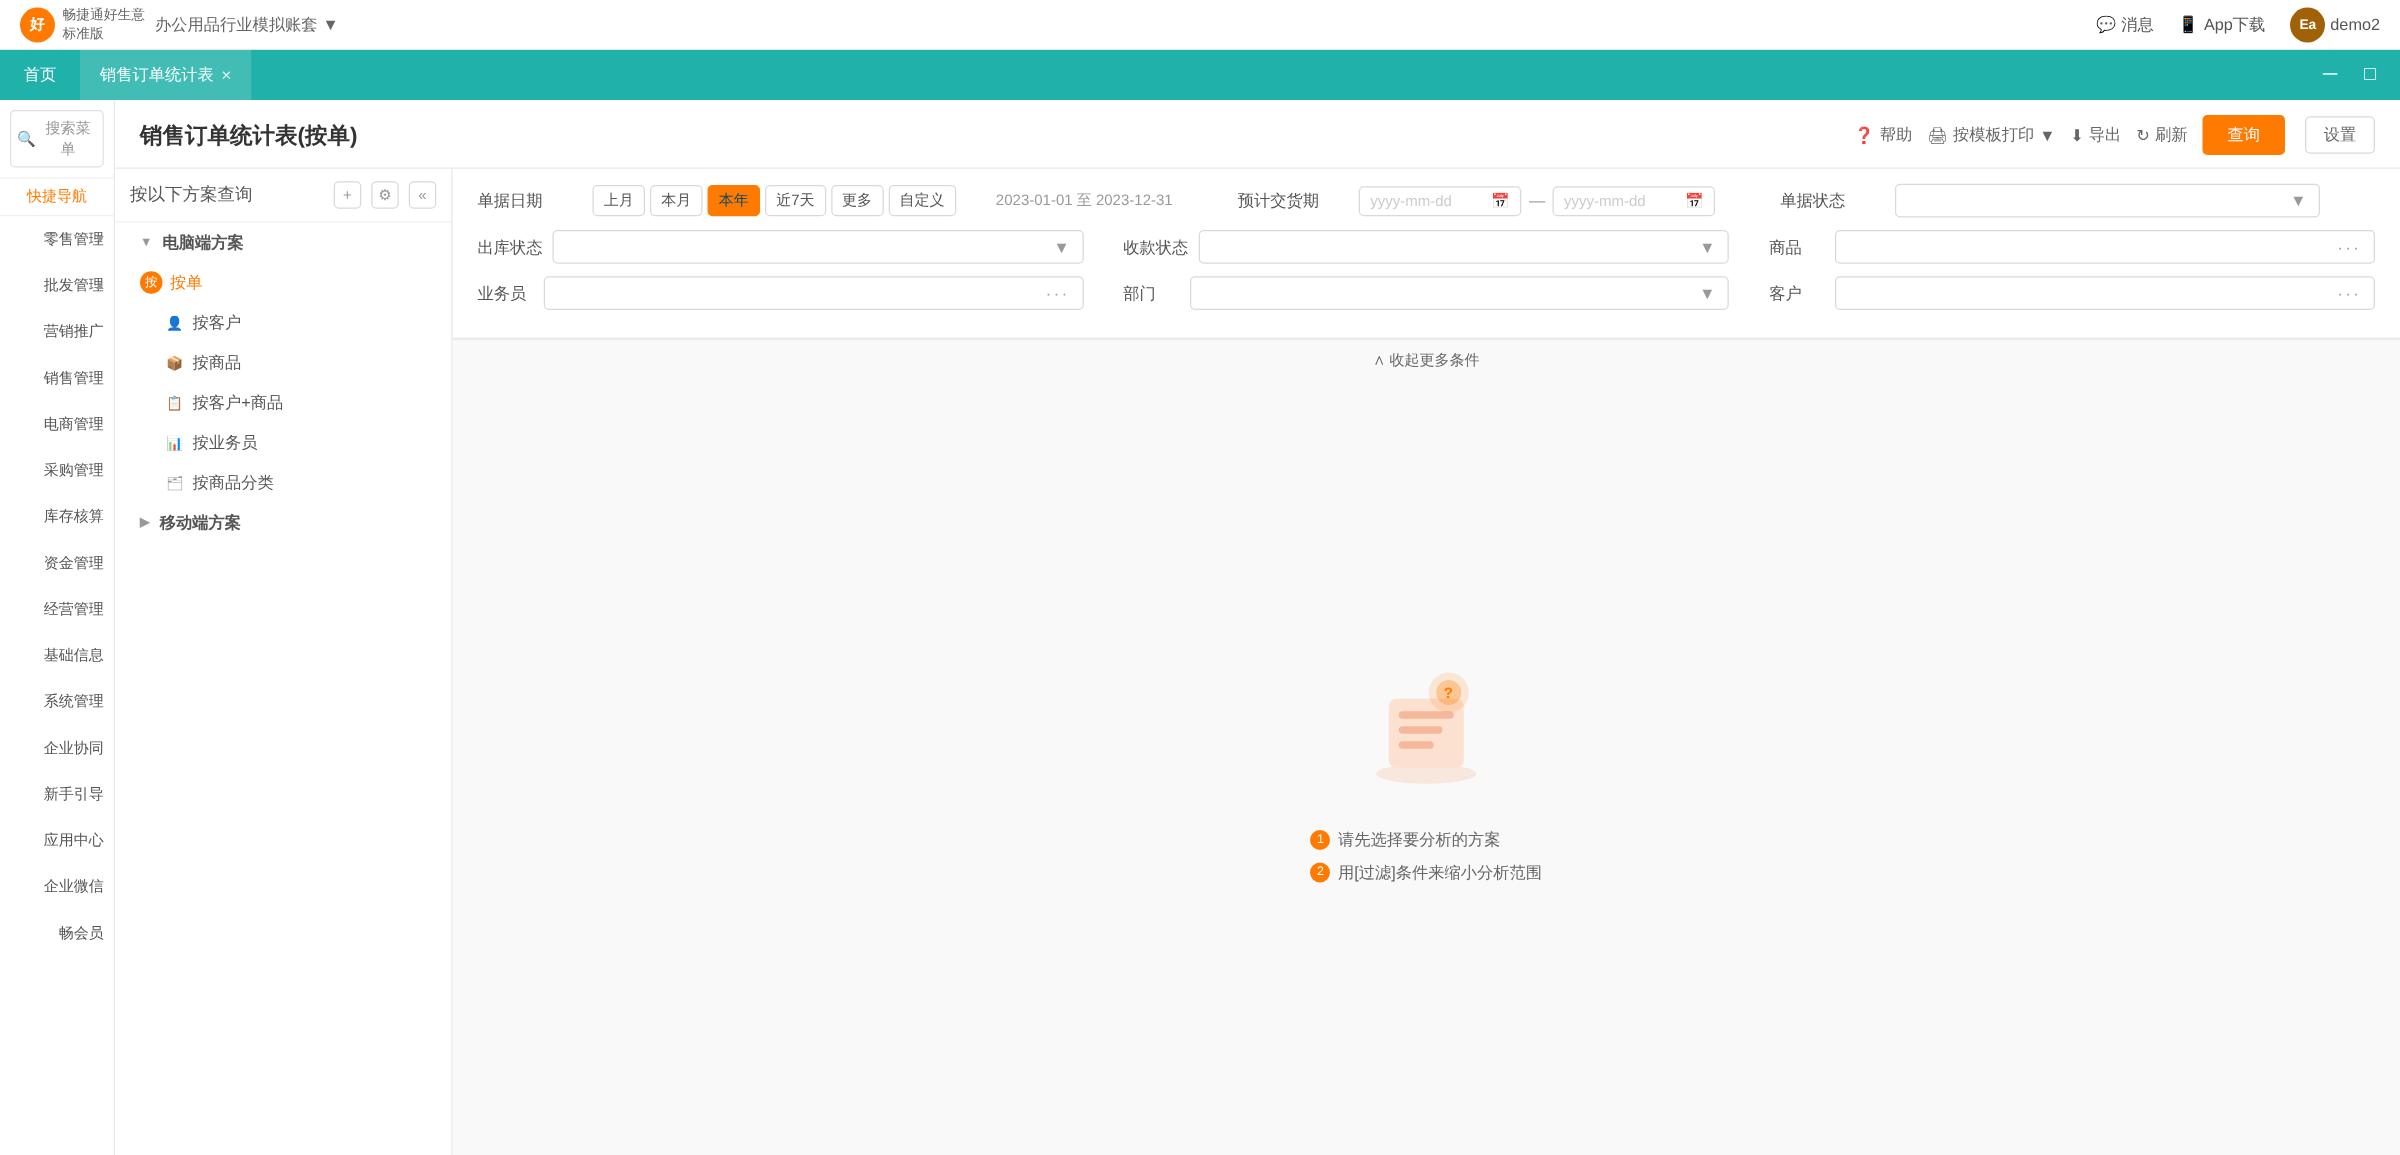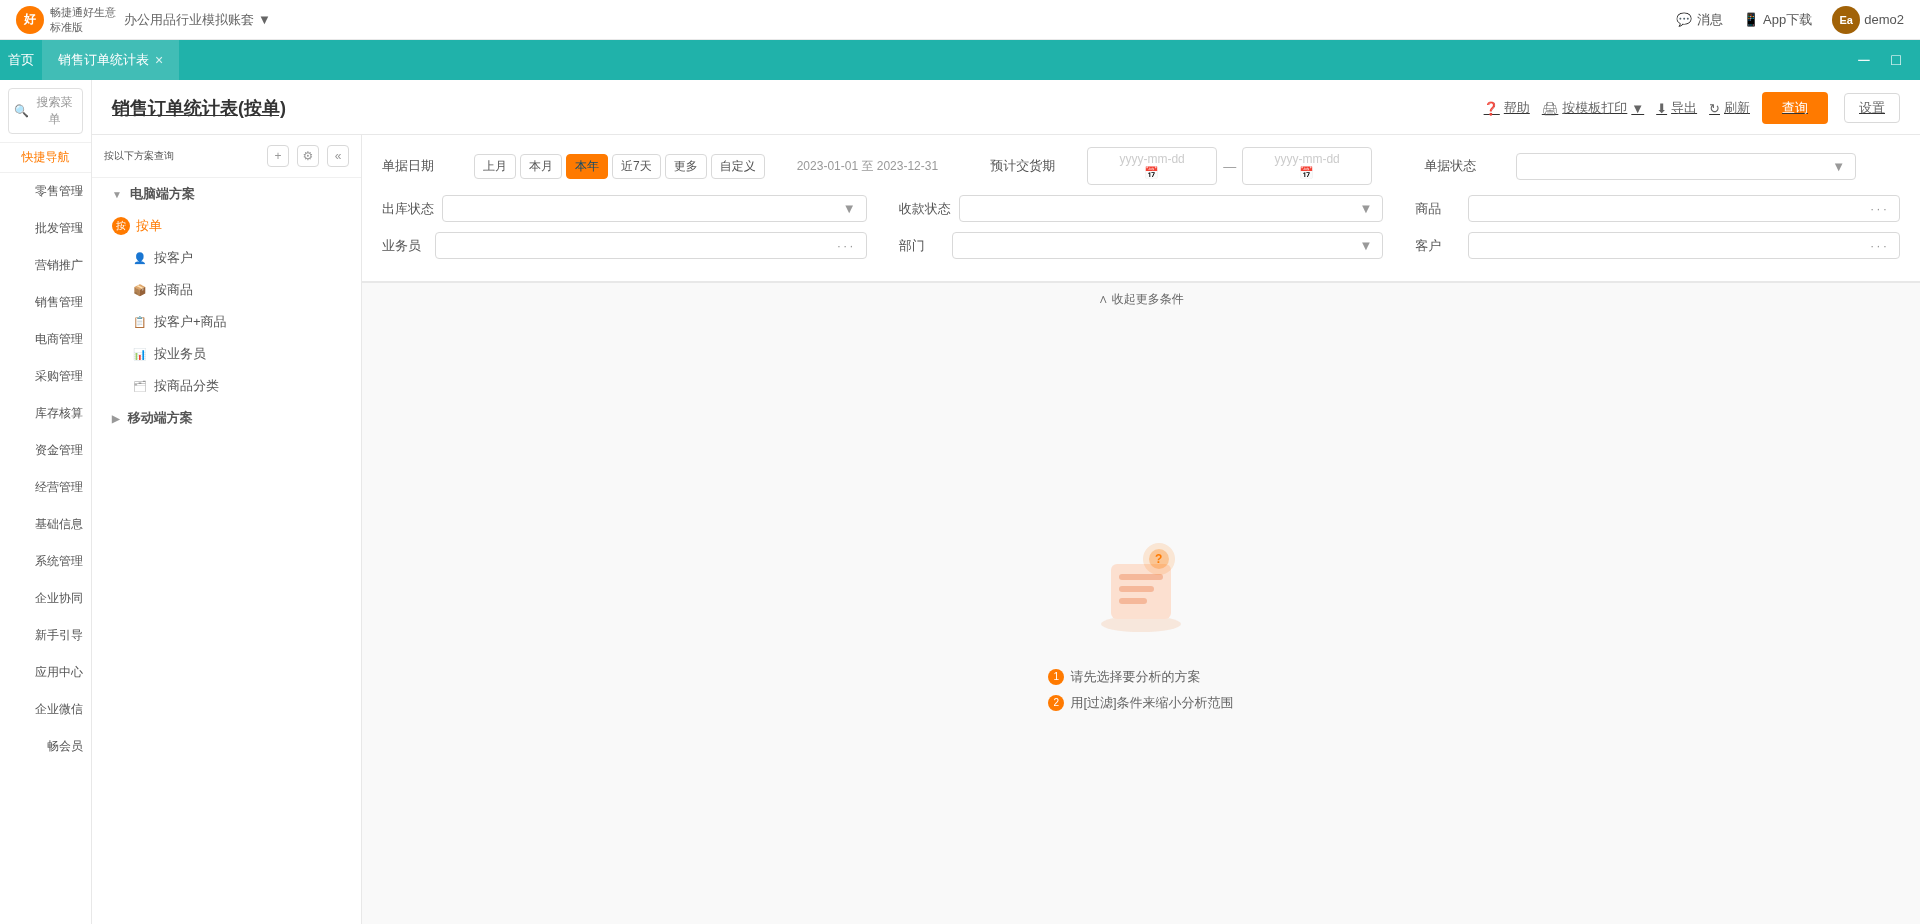--- a/index.html
+++ b/index.html
@@ -11,78 +11,78 @@
     .logo-area { display: flex; align-items: center; gap: 6px; }
     .logo-icon { width: 28px; height: 28px; background: #ff7a00; border-radius: 50%; display: flex; align-items: center; justify-content: center; color: #fff; font-size: 12px; font-weight: bold; }
     .logo-text { font-size: 11px; color: #666; line-height: 1.3; }
     .breadcrumb-area { display: flex; align-items: center; gap: 4px; color: #666; font-size: 13px; }
     .topbar-right { display: flex; align-items: center; gap: 20px; color: #555; font-size: 13px; }
     .topbar-right-item { display: flex; align-items: center; gap: 4px; cursor: pointer; }
     .user-avatar { width: 28px; height: 28px; background: #a16207; border-radius: 50%; display: flex; align-items: center; justify-content: center; color: #fff; font-size: 11px; font-weight: bold; overflow: hidden; }
 
     
     .tabbar { height: 40px; background: #20b2aa; display: flex; align-items: center; padding: 0 0; flex-shrink: 0; }
-    .tab-home { padding: 0 8px; height: 100%; display: flex; align-items: center; color: #fff; font-size: 13px; cursor: pointer; }
+    .tab-home { padding: 0 19px; height: 100%; display: flex; align-items: center; color: #fff; font-size: 13px; cursor: pointer; }
     .tab-item { padding: 0 16px; height: 100%; display: flex; align-items: center; color: #fff; font-size: 13px; cursor: pointer; background: rgba(255,255,255,0.15); gap: 6px; }
     .tab-close { color: #fff; font-size: 14px; cursor: pointer; opacity: 0.8; }
     .tab-actions { margin-left: auto; display: flex; align-items: center; gap: 8px; padding-right: 12px; }
     .tab-action-btn { color: #fff; font-size: 16px; cursor: pointer; width: 24px; height: 24px; display: flex; align-items: center; justify-content: center; }
 
     
     .main-layout { display: flex; flex: 1; overflow: hidden; }
 
     
     .sidebar { width: 92px; background: #fff; border-right: 1px solid #e8e8e8; display: flex; flex-direction: column; flex-shrink: 0; overflow-y: auto; }
     .sidebar-search { padding: 8px; border-bottom: 1px solid #f0f0f0; }
     .sidebar-search-btn { width: 100%; padding: 5px; background: #fff; border: 1px solid #e0e0e0; border-radius: 4px; color: #999; font-size: 12px; cursor: pointer; display: flex; align-items: center; justify-content: center; gap: 3px; }
     .sidebar-nav-btn { padding: 6px 8px; color: #ff7a00; font-size: 12px; cursor: pointer; display: flex; align-items: center; justify-content: center; border-bottom: 1px solid #f0f0f0; }
     .sidebar-item { padding: 10px 8px; cursor: pointer; display: flex; flex-direction: column; align-items: flex-end; gap: 4px; color: #555; font-size: 12px; position: relative; }
     .sidebar-item-arrow { position: absolute; right: 6px; top: 50%; transform: translateY(-50%); font-size: 10px; color: #999; }
 
     
     .content-area { flex: 1; display: flex; flex-direction: column; overflow: hidden; }
 
     
-    .page-header { padding: 12px 20px 0; display: flex; align-items: center; justify-content: space-between; background: #fff; border-bottom: 1px solid #e8e8e8; flex-shrink: 0; text-decoration: underline; }
+    .page-header { padding: 12px 20px 0; display: flex; align-items: center; justify-content: space-between; background: #fff; border-bottom: 1px solid #e8e8e8; flex-shrink: 0; }
     .page-title { font-size: 18px; font-weight: bold; color: #333; padding-bottom: 10px; }
     .page-header-actions { display: flex; align-items: center; gap: 12px; padding-bottom: 10px; color: #666; font-size: 13px; }
     .page-header-action { display: flex; align-items: center; gap: 4px; cursor: pointer; }
     .page-header-action.print { display: flex; align-items: center; gap: 4px; }
     .btn-query { background: #ff7a00; color: #fff; border: none; border-radius: 4px; padding: 7px 20px; font-size: 13px; cursor: pointer; }
     .btn-settings { background: #fff; color: #666; border: 1px solid #d9d9d9; border-radius: 4px; padding: 5px 14px; font-size: 13px; cursor: pointer; margin-left: 4px; }
 
     
     .filter-area { background: #fff; padding: 12px 20px; border-bottom: 1px solid #e8e8e8; flex-shrink: 0; }
     .filter-row { display: flex; align-items: center; gap: 32px; margin-bottom: 10px; flex-wrap: wrap; }
     .filter-label { color: #555; font-size: 13px; flex-shrink: 0; min-width: 60px; }
     .date-range-btns { display: flex; align-items: center; gap: 4px; }
     .date-btn { padding: 3px 8px; border: 1px solid #d9d9d9; border-radius: 4px; background: #fff; color: #555; font-size: 12px; cursor: pointer; }
     .date-btn.active { background: #ff7a00; color: #0c4a6e; border-color: #ff7a00; }
     .date-range-inputs { display: flex; align-items: center; gap: 6px; }
-    .date-input { border: 1px solid #d9d9d9; border-radius: 4px; padding: 4px 8px; font-size: 12px; color: #999; width: 130px; display: flex; align-items: center; justify-content: space-between; flex-direction: column; }
+    .date-input { border: 1px solid #d9d9d9; border-radius: 4px; padding: 4px 8px; font-size: 12px; color: #999; width: 130px; display: flex; align-items: center; justify-content: space-between; }
     .date-sep { color: #999; }
     .filter-select { border: 1px solid #d9d9d9; border-radius: 4px; padding: 5px 10px; font-size: 13px; color: #999; background: #fff; min-width: 200px; display: flex; align-items: center; justify-content: space-between; cursor: pointer; }
     .filter-select-wide { min-width: 340px; }
     .filter-input-dots { color: #999; letter-spacing: 2px; cursor: pointer; }
     .filter-field { display: flex; align-items: center; gap: 8px; flex: 1; }
     .filter-field-label { color: #555; font-size: 13px; flex-shrink: 0; min-width: 45px; }
     .filter-field-input { flex: 1; border: 1px solid #d9d9d9; border-radius: 4px; padding: 5px 10px; font-size: 13px; color: #999; background: #fff; display: flex; align-items: center; justify-content: space-between; }
     .collapse-bar { text-align: center; padding: 8px; color: #666; font-size: 12px; cursor: pointer; background: #f9f9f9; border-top: 1px solid #e8e8e8; }
 
     
     .empty-state { flex: 1; display: flex; flex-direction: column; align-items: center; justify-content: center; background: #f9f9f9; }
     .empty-icon { width: 120px; height: 120px; margin-bottom: 20px; }
     .empty-tips { color: #666; font-size: 13px; line-height: 2; }
     .empty-tip-item { display: flex; align-items: center; gap: 6px; }
     .tip-num { display: inline-flex; align-items: center; justify-content: center; width: 16px; height: 16px; border-radius: 50%; background: #ff7a00; color: #fff; font-size: 10px; flex-shrink: 0; }
 
     
     .left-panel { width: 270px; background: #fff; border-right: 1px solid #e8e8e8; flex-shrink: 0; display: flex; flex-direction: column; }
     .left-panel-header { padding: 10px 12px; display: flex; align-items: center; gap: 8px; border-bottom: 1px solid #f0f0f0; }
-    .left-panel-title { flex: 1; font-size: 10px; color: #555; }
+    .left-panel-title { flex: 1; font-size: 14px; color: #555; }
     .left-panel-icons { display: flex; gap: 8px; }
     .left-panel-icon { width: 22px; height: 22px; border: 1px solid #d9d9d9; border-radius: 4px; display: flex; align-items: center; justify-content: center; cursor: pointer; color: #999; font-size: 12px; }
     .tree-item { padding: 7px 12px 7px 20px; display: flex; align-items: center; gap: 6px; cursor: pointer; font-size: 13px; color: #333; }
     .tree-item.active { color: #ff7a00; }
     .tree-item .tree-icon { width: 18px; height: 18px; border-radius: 50%; background: #ff7a00; color: #fff; display: flex; align-items: center; justify-content: center; font-size: 10px; flex-shrink: 0; }
     .tree-child { padding: 7px 12px 7px 40px; display: flex; align-items: center; gap: 6px; cursor: pointer; font-size: 13px; color: #555; }
     .tree-child .child-icon { width: 16px; height: 16px; display: flex; align-items: center; justify-content: center; font-size: 11px; color: #999; }
     .tree-group { padding: 7px 12px 7px 20px; display: flex; align-items: center; gap: 6px; cursor: pointer; font-size: 13px; color: #555; font-weight: bold; }
     .tree-toggle { font-size: 10px; color: #999; margin-right: 2px; }
 

